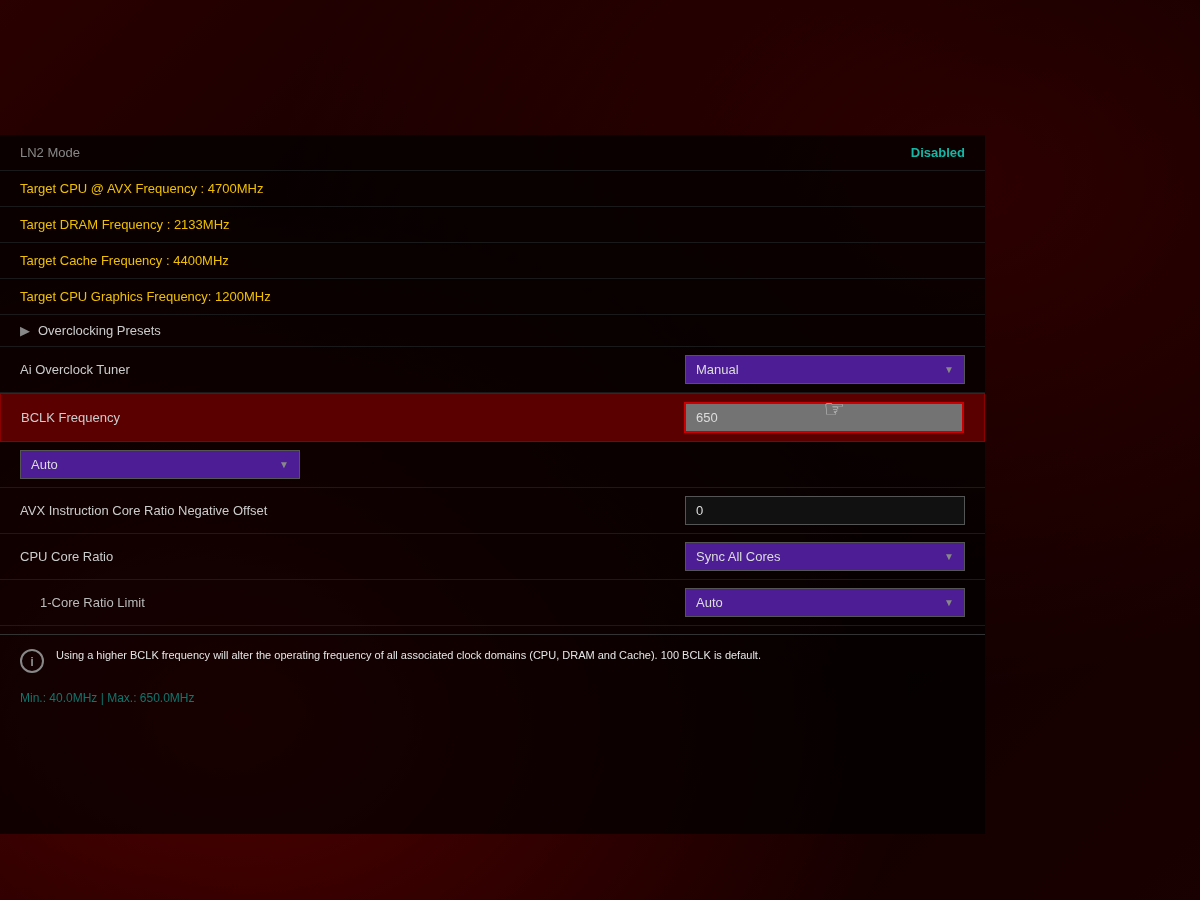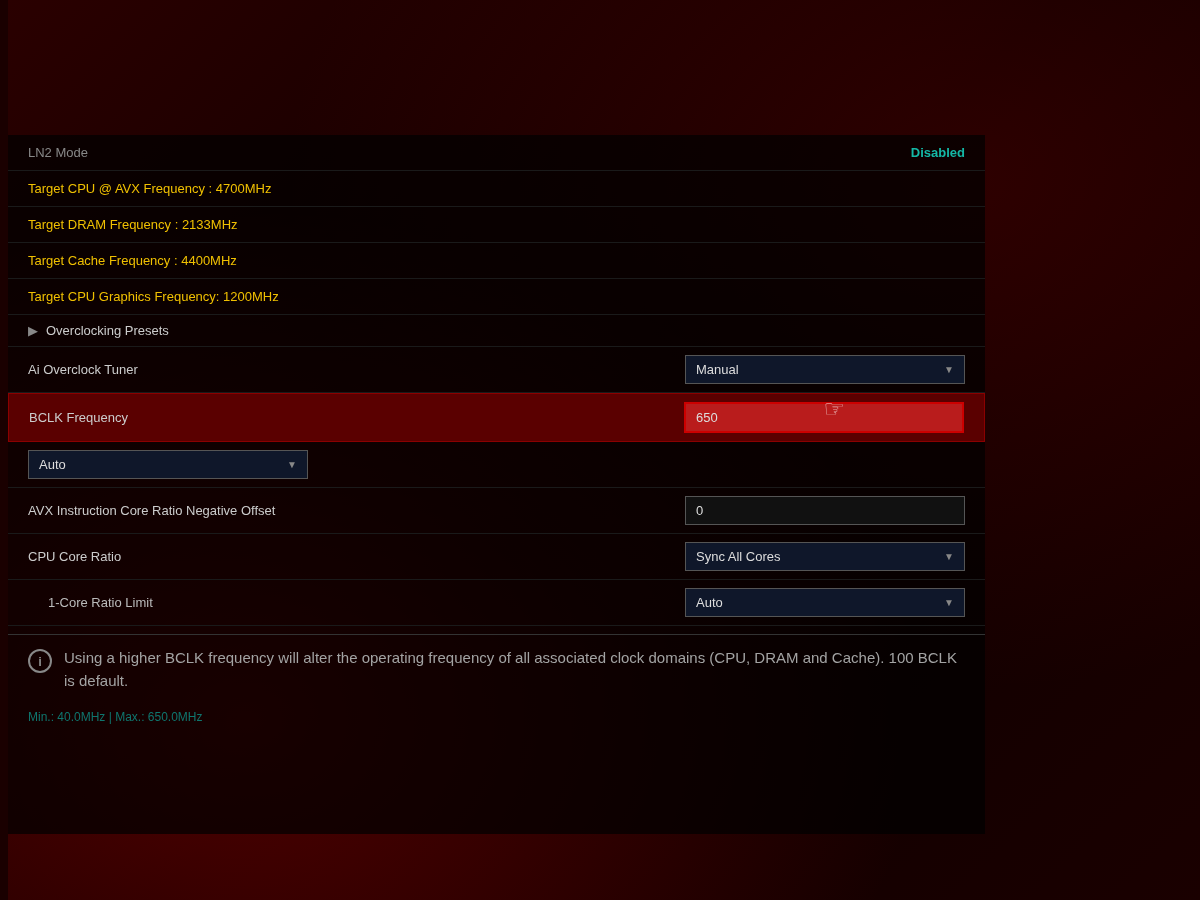--- a/index.html
+++ b/index.html
@@ -22,21 +22,20 @@
         linear-gradient(135deg, #2a0000 0%, #0d0000 50%, #1a0000 100%);
       z-index: 0;
     }
 
     .main-container {
       position: relative;
       z-index: 1;
       display: flex;
       flex-direction: column;
       height: 900px;
-      margin-left: 8px;
     }
 
     
     .header {
       background: linear-gradient(180deg, #1a0000 0%, #0a0000 100%);
       border-bottom: 1px solid #444;
       height: 90px;
       display: flex;
       align-items: center;
       padding: 0 12px;
@@ -231,21 +230,21 @@
     }
 
     .setting-label.indented { padding-left: 20px; color: #bbb; }
 
     .setting-control {
       min-width: 280px;
     }
 
     .dropdown-control {
       width: 280px;
-      background: #0f172a;
+      background: #4c1d95;
       border: 1px solid #555;
       color: #ddd;
       font-size: 13px;
       padding: 6px 10px;
       display: flex;
       align-items: center;
       justify-content: space-between;
       cursor: pointer;
       position: relative;
     }
@@ -255,21 +254,21 @@
     .input-control {
       width: 280px;
       background: #111;
       border: 1px solid #555;
       color: #ddd;
       font-size: 13px;
       padding: 6px 10px;
     }
 
     .input-control.active-input {
-      background: #b91c1c;
+      background: #737373;
       border: 2px solid #cc0000;
     }
 
     
     .info-note {
       display: flex;
       align-items: flex-start;
       padding: 12px 20px;
       gap: 12px;
       border-top: 1px solid #333;
@@ -285,22 +284,22 @@
       align-items: center;
       justify-content: center;
       color: #888;
       font-size: 13px;
       font-weight: bold;
       flex-shrink: 0;
       margin-top: 2px;
     }
 
     .info-text {
-      color: #a3a3a3;
-      font-size: 15px;
+      color: #e5e5e5;
+      font-size: 11px;
       line-height: 1.5;
     }
 
     .freq-range {
       color: #0f766e;
       font-size: 12px;
       padding: 6px 20px;
     }
 
     

